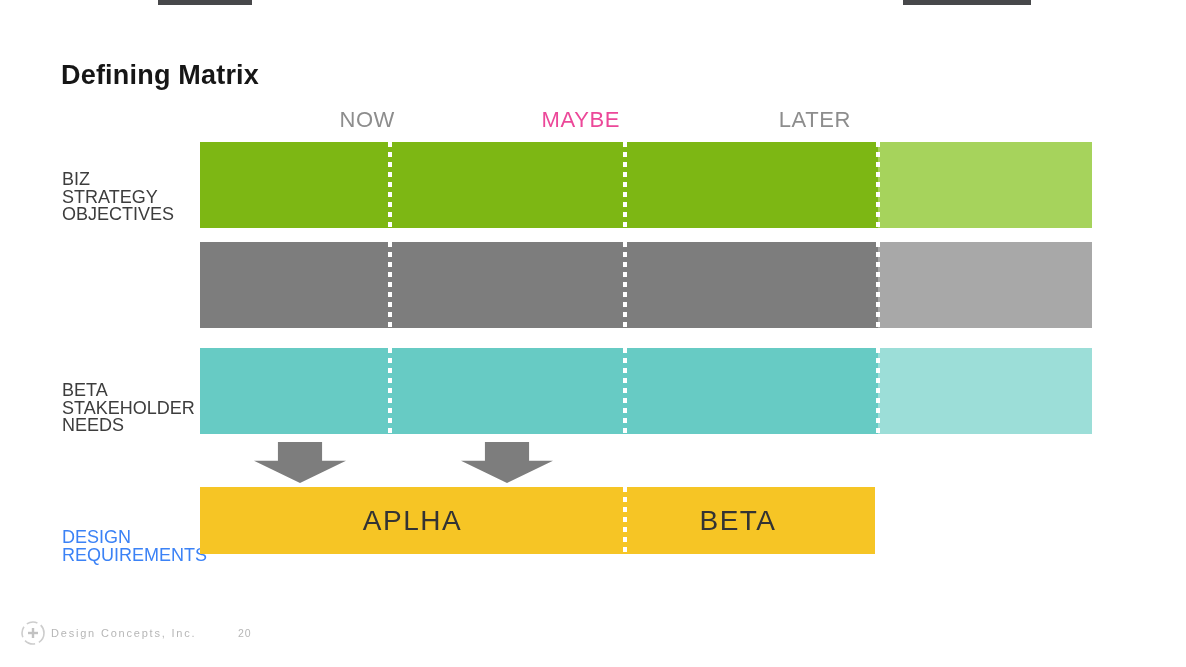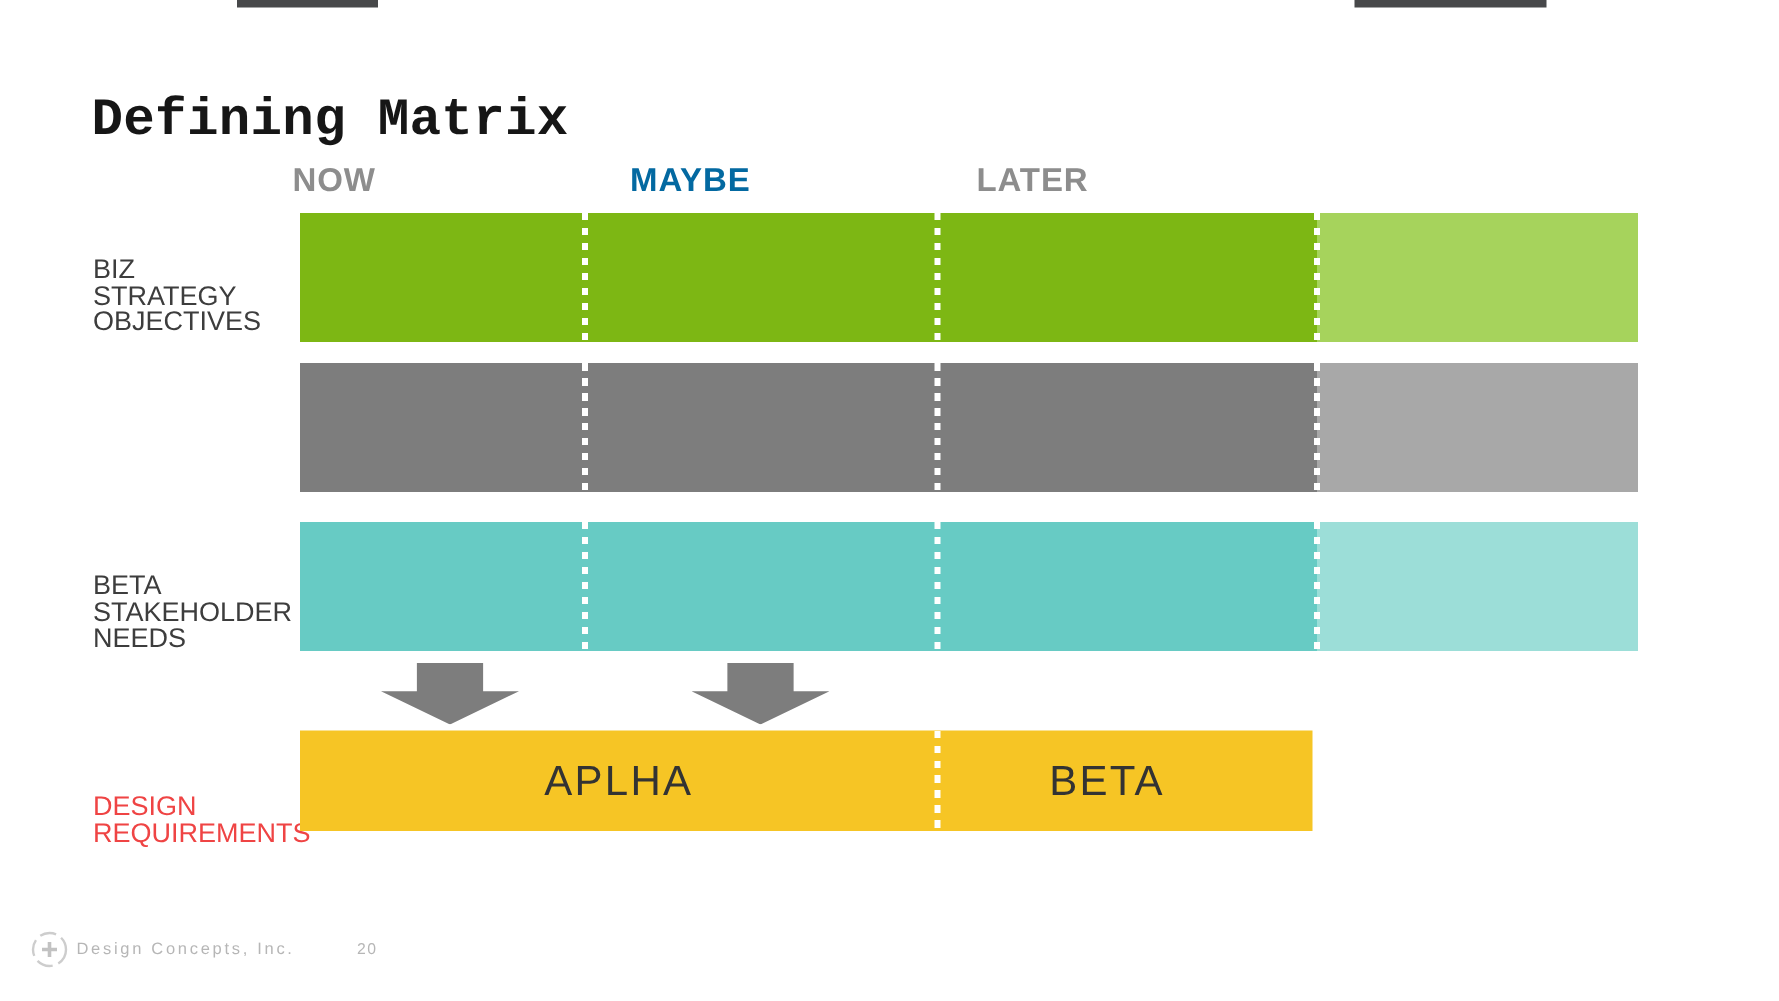--- a/index.html
+++ b/index.html
@@ -6,26 +6,26 @@
   .slide{
     position:relative;width:1186px;height:667px;background:#ffffff;
     font-family:"Liberation Sans",sans-serif;overflow:hidden;
   }
   .top-bar{position:absolute;top:0;height:5px;}
   .top-bar-left{left:158px;width:94px;}
   .top-bar-right{left:903px;width:128px;}
 
   .title{
     position:absolute;left:61px;top:60px;margin:0;
-    font-size:35px;font-weight:700;color:#161616;letter-spacing:.2px;font-family:Liberation Mono, monospace;
+    font-size:27px;font-weight:700;color:#161616;letter-spacing:.2px;
   }
 
   .col-header{
-    position:absolute;top:107px;width:200px;text-align:left;
-    font-size:22px;font-weight:700;letter-spacing:.6px;
+    position:absolute;top:107px;width:200px;text-align:right;
+    font-size:22px;font-weight:400;letter-spacing:.6px;
   }
   .col-now{left:195px;}
   .col-maybe{left:420px;}
   .col-later{left:651px;}
   .col-never{left:885px;}
 
   .row-label{
     position:absolute;left:62px;width:140px;
     font-size:18px;line-height:17.5px;white-space:pre-line;
   }
@@ -75,30 +75,30 @@
 <body>
 
 <div class="slide">
 
   <div class="top-bar top-bar-left" style="background-color: rgb(71, 72, 74);"></div>
   <div class="top-bar top-bar-right" style="background-color: rgb(71, 72, 74);"></div>
 
   <h1 class="title">Defining Matrix</h1>
 
   <div class="col-header col-now" style="color: rgb(141, 141, 141);">NOW</div>
-  <div class="col-header col-maybe" style="color: #0369a1;">MAYBE</div>
+  <div class="col-header col-maybe" style="color: #ec4899;">MAYBE</div>
   <div class="col-header col-later" style="color: rgb(141, 141, 141);">LATER</div>
 
   <div class="row-label label-row1" style="color: rgb(61, 61, 61);">BIZ
 STRATEGY
 OBJECTIVES</div>
   <div class="row-label label-row3" style="color: rgb(61, 61, 61);">BETA
 STAKEHOLDER
 NEEDS</div>
-  <div class="row-label label-row4" style="color: #ef4444;">DESIGN
+  <div class="row-label label-row4" style="color: #3b82f6;">DESIGN
 REQUIREMENTS</div>
 
   <div class="bar bar-row1">
     <div class="seg seg-dark" style="background-color: rgb(125, 183, 20);"></div>
     <div class="seg seg-light" style="background-color: rgb(166, 211, 92);"></div>
     <div class="dot-sep sep-1"></div>
     <div class="dot-sep sep-2"></div>
     <div class="dot-sep sep-3"></div>
   </div>
 

